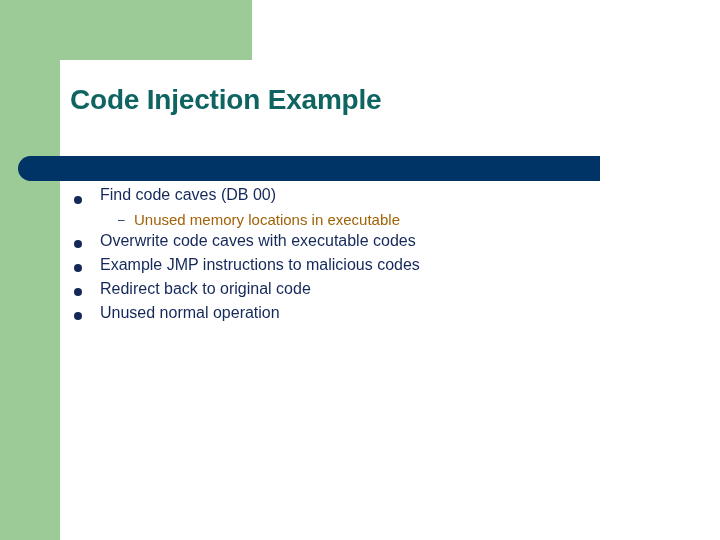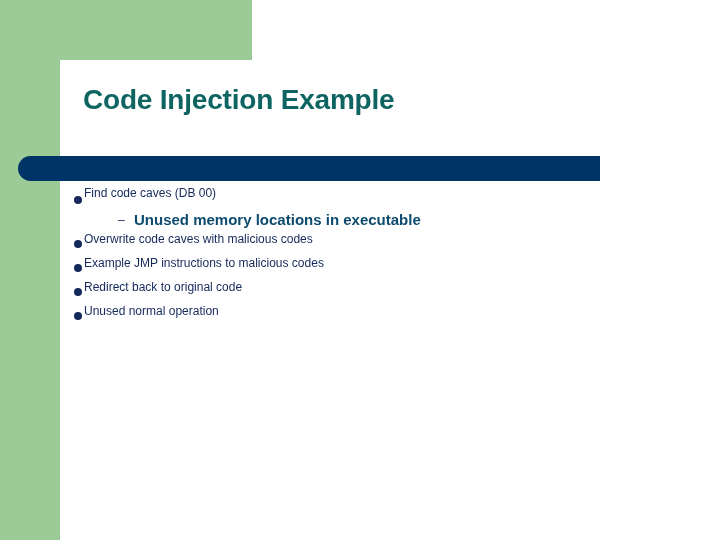--- a/index.html
+++ b/index.html
@@ -2,48 +2,48 @@
 <html><head>
 <meta charset="utf-8">
 <style>
   html, body { margin:0; padding:0; }
   body { width:720px; height:540px; position:relative; background:#ffffff; overflow:hidden;
          font-family:"Liberation Sans", sans-serif; }
   .green-top { position:absolute; left:0; top:0; width:252px; height:60px; background:#9ccb98; }
   .green-left { position:absolute; left:0; top:0; width:60px; height:540px; background:#9ccb98; }
   .white-panel { position:absolute; left:60px; top:60px; width:660px; height:480px; background:#ffffff;
                  border-top-left-radius:22px; }
-  .title { position:absolute; left:83px; top:84px; font-size:28px; font-weight:bold; color:#0e6461;
+  .title { position:absolute; left:70px; top:84px; font-size:28px; font-weight:bold; color:#0e6461;
            letter-spacing:-0.2px; white-space:nowrap; }
   .bar { position:absolute; left:18px; top:156px; width:582px; height:25px; background:#003466;
          border-top-left-radius:13px; border-bottom-left-radius:13px; }
   .bullets { position:absolute; left:0; top:0; }
-  .item { position:absolute; left:84px; font-size:12px; color:#14285a; white-space:nowrap; }
+  .item { position:absolute; left:100px; font-size:16px; color:#14285a; white-space:nowrap; }
   .dot { position:absolute; left:74px; width:8px; height:8px; border-radius:50%; background:#14285a; }
-  .sub { position:absolute; left:134px; font-size:15px; color:#0c4a6e; white-space:nowrap;font-weight:bold; }
+  .sub { position:absolute; left:134px; font-size:15px; color:#a16207; white-space:nowrap; }
   .dash { position:absolute; left:118px; font-size:12px; color:#14285a; }
 </style>
 </head>
 <body>
 
 <div class="green-top"></div>
 <div class="green-left"></div>
 <div class="white-panel"></div>
 
 <div class="title">Code Injection Example</div>
 <div class="bar"></div>
 
 <div class="bullets">
   <span class="dot" style="top:196px"></span>
   <div class="item" style="top:186px">Find code caves (DB 00)</div>
   <span class="dash" style="top:213px">–</span>
   <div class="sub" style="top:211px">Unused memory locations in executable</div>
 
   <span class="dot" style="top:240px"></span>
-  <div class="item" style="top:232px">Overwrite code caves with malicious codes</div>
+  <div class="item" style="top:232px">Overwrite code caves with executable codes</div>
 
   <span class="dot" style="top:264px"></span>
   <div class="item" style="top:256px">Example JMP instructions to malicious codes</div>
 
   <span class="dot" style="top:288px"></span>
   <div class="item" style="top:280px">Redirect back to original code</div>
 
   <span class="dot" style="top:312px"></span>
   <div class="item" style="top:304px">Unused normal operation</div>
 </div>

